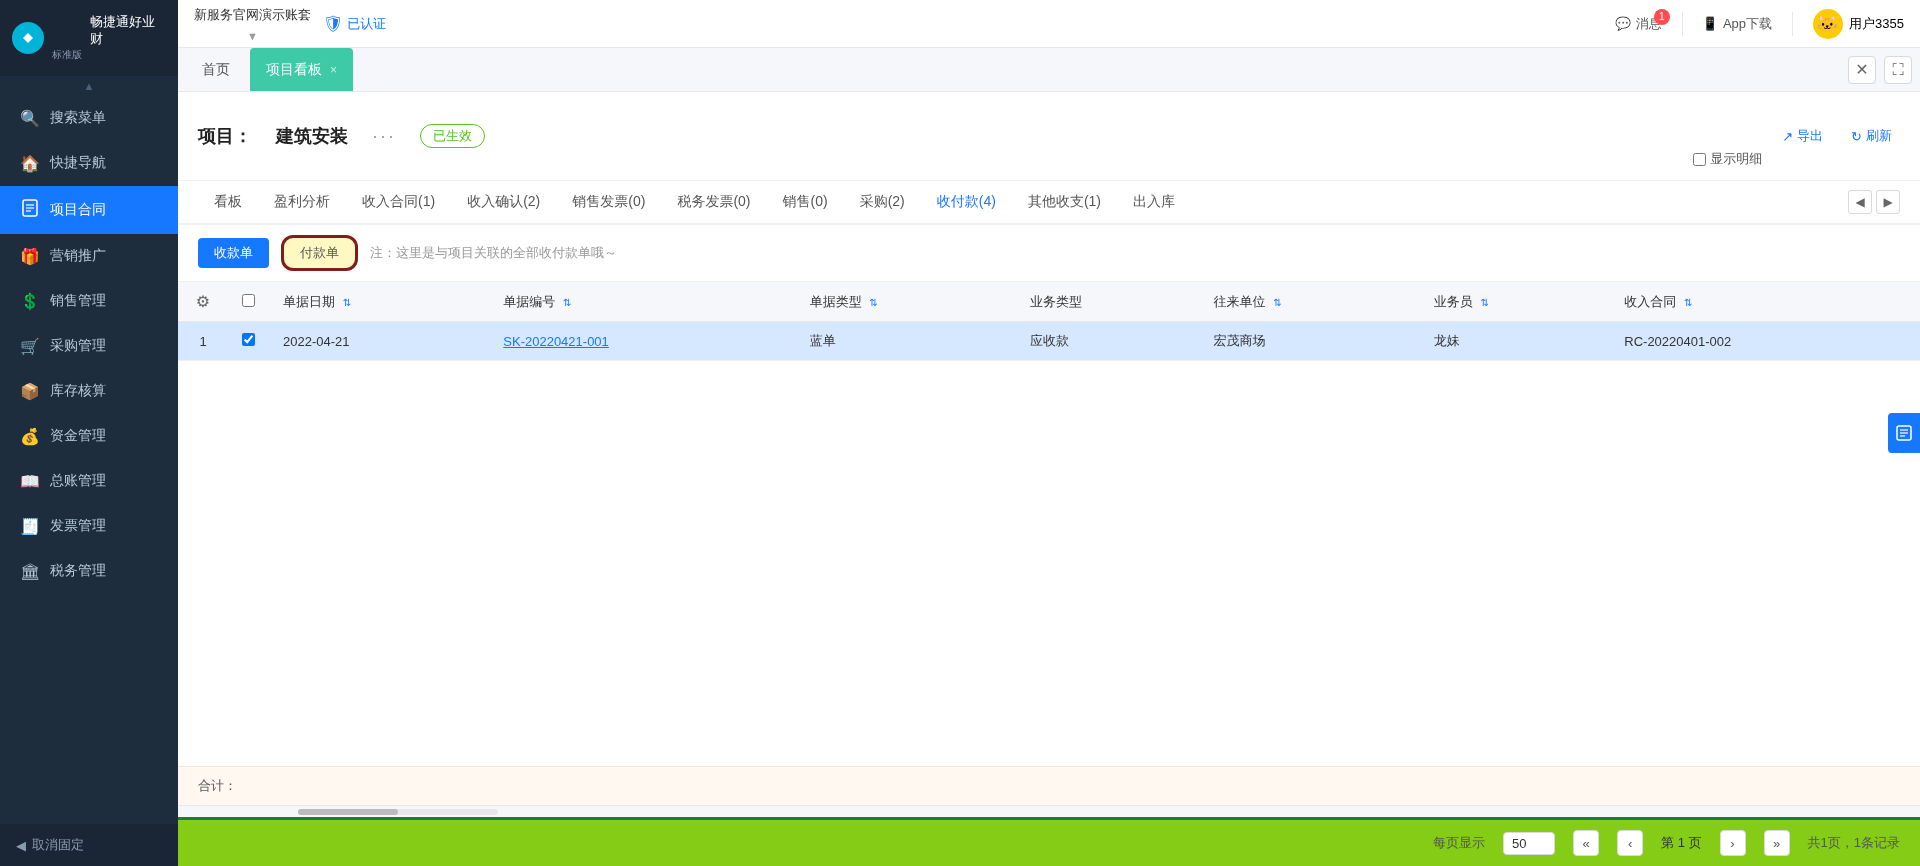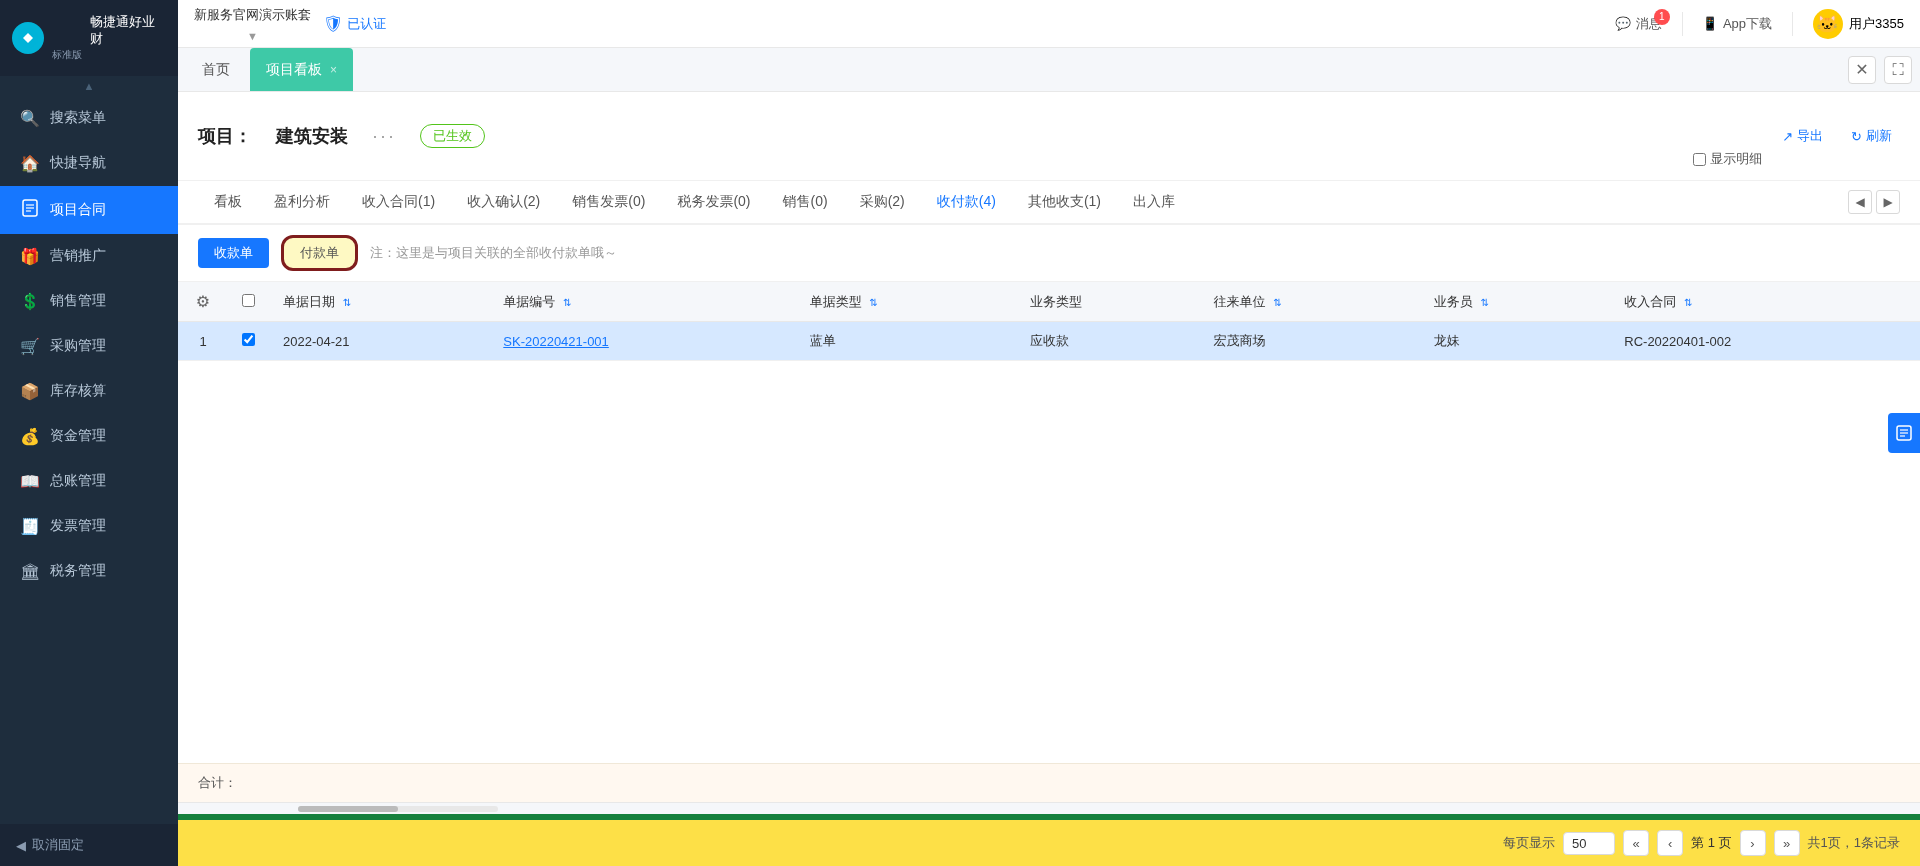--- a/index.html
+++ b/index.html
@@ -394,25 +394,25 @@
       background: #bbb;
       border-radius: 3px;
     }
 
     
     .pagination {
       display: flex;
       align-items: center;
       justify-content: flex-end;
       padding: 10px 20px;
-      gap: 8px;
+      gap: 18px;
       font-size: 13px;
       color: #555;
-      background: #fde047;
-      border-top: 6px solid #15803d;
+      background: #84cc16;
+      border-top: 3px solid #15803d;
     }
     .page-size-select {
       border: 1px solid #d9d9d9;
       border-radius: 4px;
       padding: 3px 20px 3px 8px;
       font-size: 13px;
       color: #333;
       background: #fff;
       cursor: pointer;
       appearance: none;

